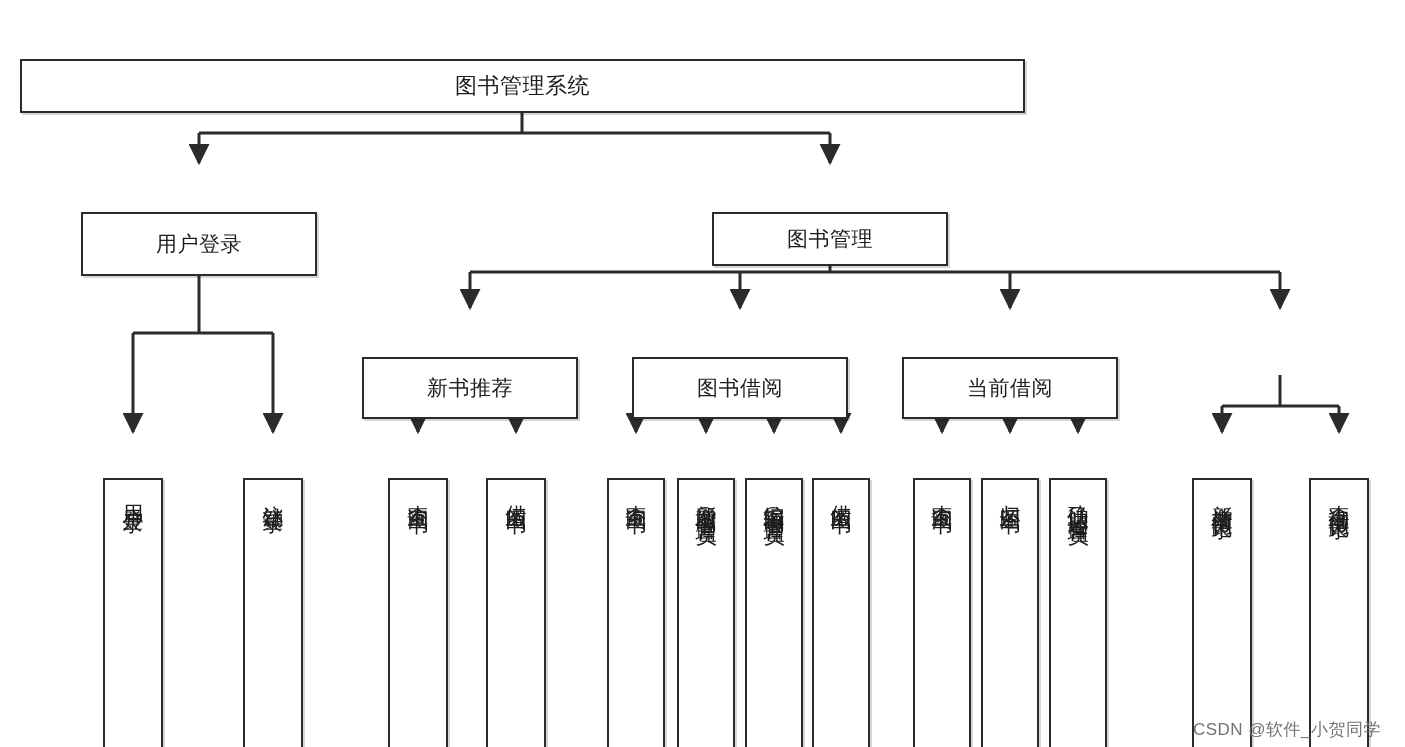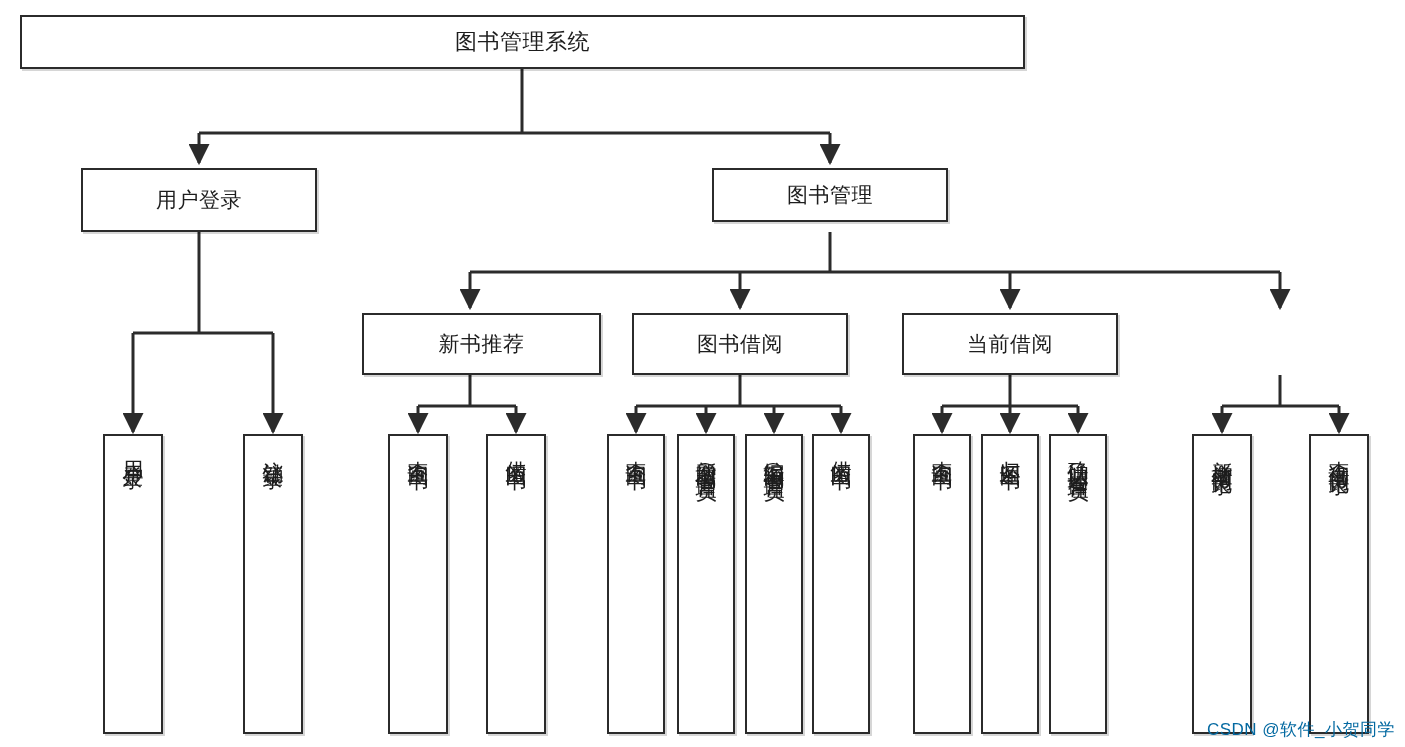--- a/index.html
+++ b/index.html
@@ -30,20 +30,21 @@
     position: absolute;
     box-sizing: border-box;
     border: 2.5px solid #2b2b2b;
     background: #ffffff;
     display: flex;
     align-items: center;
     justify-content: center;
     text-align: center;
     box-shadow: 2px 2px 0 rgba(0,0,0,0.16);
     z-index: 2;
+    margin-top: 44px;
   }
   .node .node-label {
     display: block;
     line-height: 1.28;
     color: #1d1d1d;
     letter-spacing: 0.5px;
   }
   
   .node.h .node-label {
     font-size: 21px;
@@ -61,24 +62,24 @@
   .node.v .node-label {
     writing-mode: vertical-rl;
     text-orientation: upright;
     font-size: 21px;
     line-height: 1.05;
     letter-spacing: 3px;
     white-space: nowrap;
   }
   .watermark {
     position: absolute;
-    right: 10px;
+    right: 24px;
     bottom: 6px;
     font-size: 17px;
-    color: #0369a1;
+    color: #737373;
     z-index: 5;
     white-space: nowrap;
     letter-spacing: 0.5px;
   }
 </style>
 </head>
 <body>
 
 <div id="diagram-canvas">
 
@@ -137,21 +138,21 @@
     <span class="node-label">图书管理系统</span>
   </div>
 
   <div class="node h" style="left:81px; top:168px; width:236px; height:64px;">
     <span class="node-label">用户登录</span>
   </div>
   <div class="node h" style="left:712px; top:168px; width:236px; height:54px;">
     <span class="node-label">图书管理</span>
   </div>
 
-  <div class="node h" style="left:362px; top:313px; width:239px; height:62px;">
+  <div class="node h" style="left:362px; top:313px; width:216px; height:62px;">
     <span class="node-label">新书推荐</span>
   </div>
   <div class="node h" style="left:632px; top:313px; width:216px; height:62px;">
     <span class="node-label">图书借阅</span>
   </div>
   <div class="node h" style="left:902px; top:313px; width:216px; height:62px;">
     <span class="node-label">当前借阅</span>
   </div>
 
   <div class="node v" style="left:103px; top:434px; width:60px; height:300px;">

